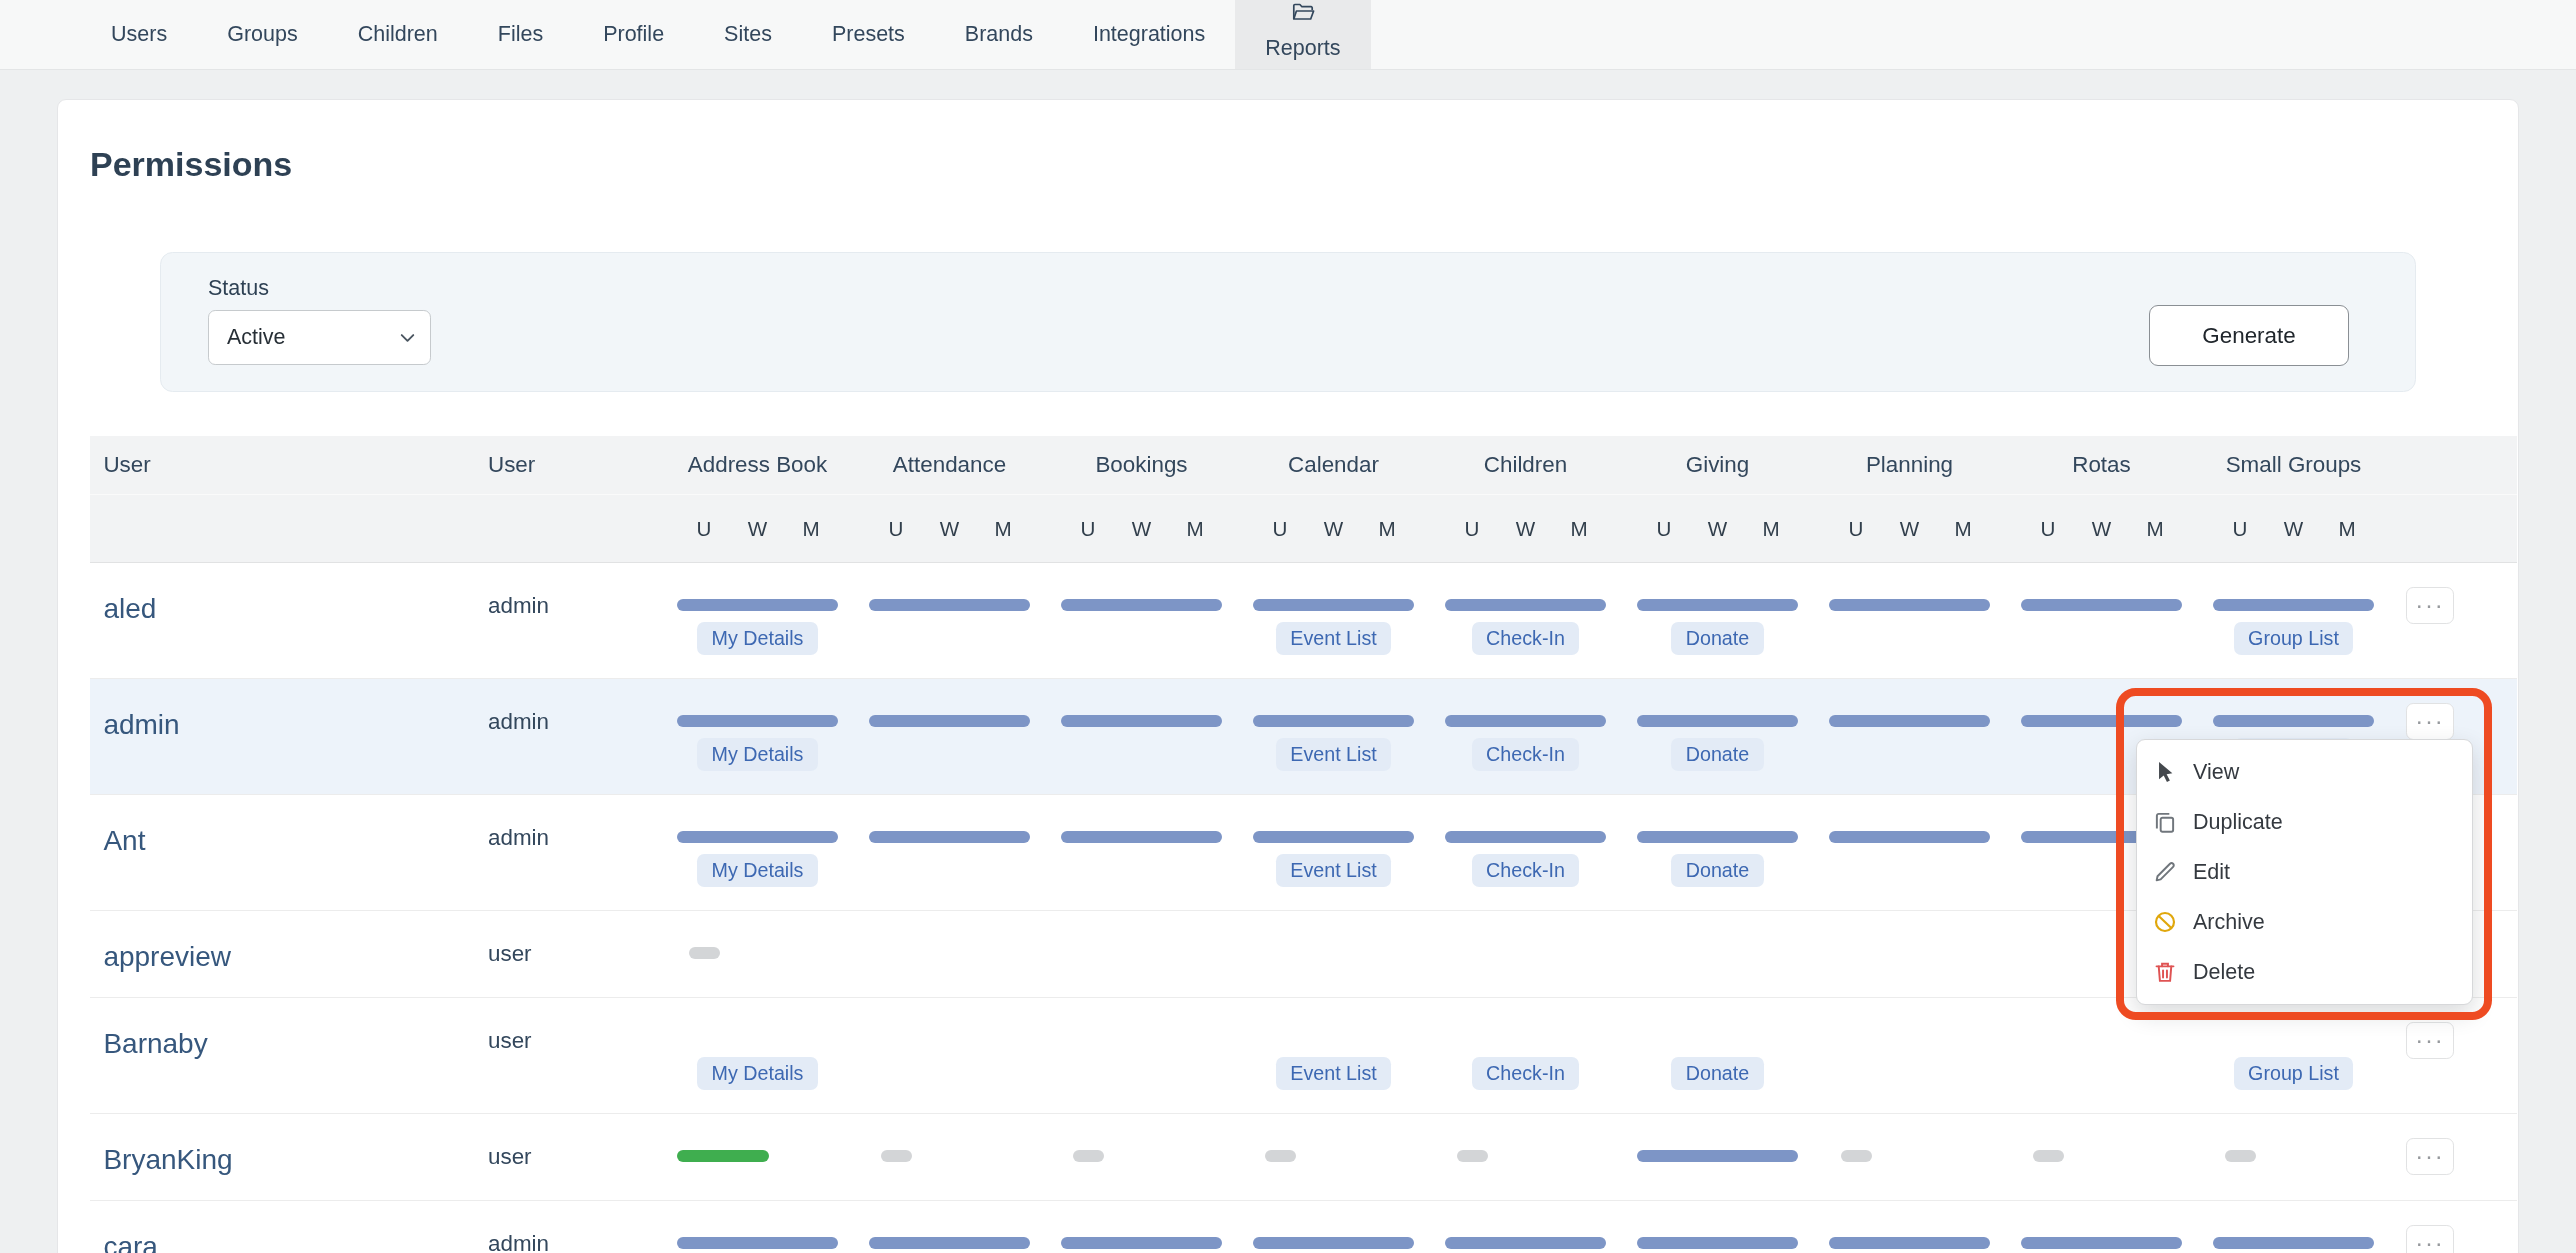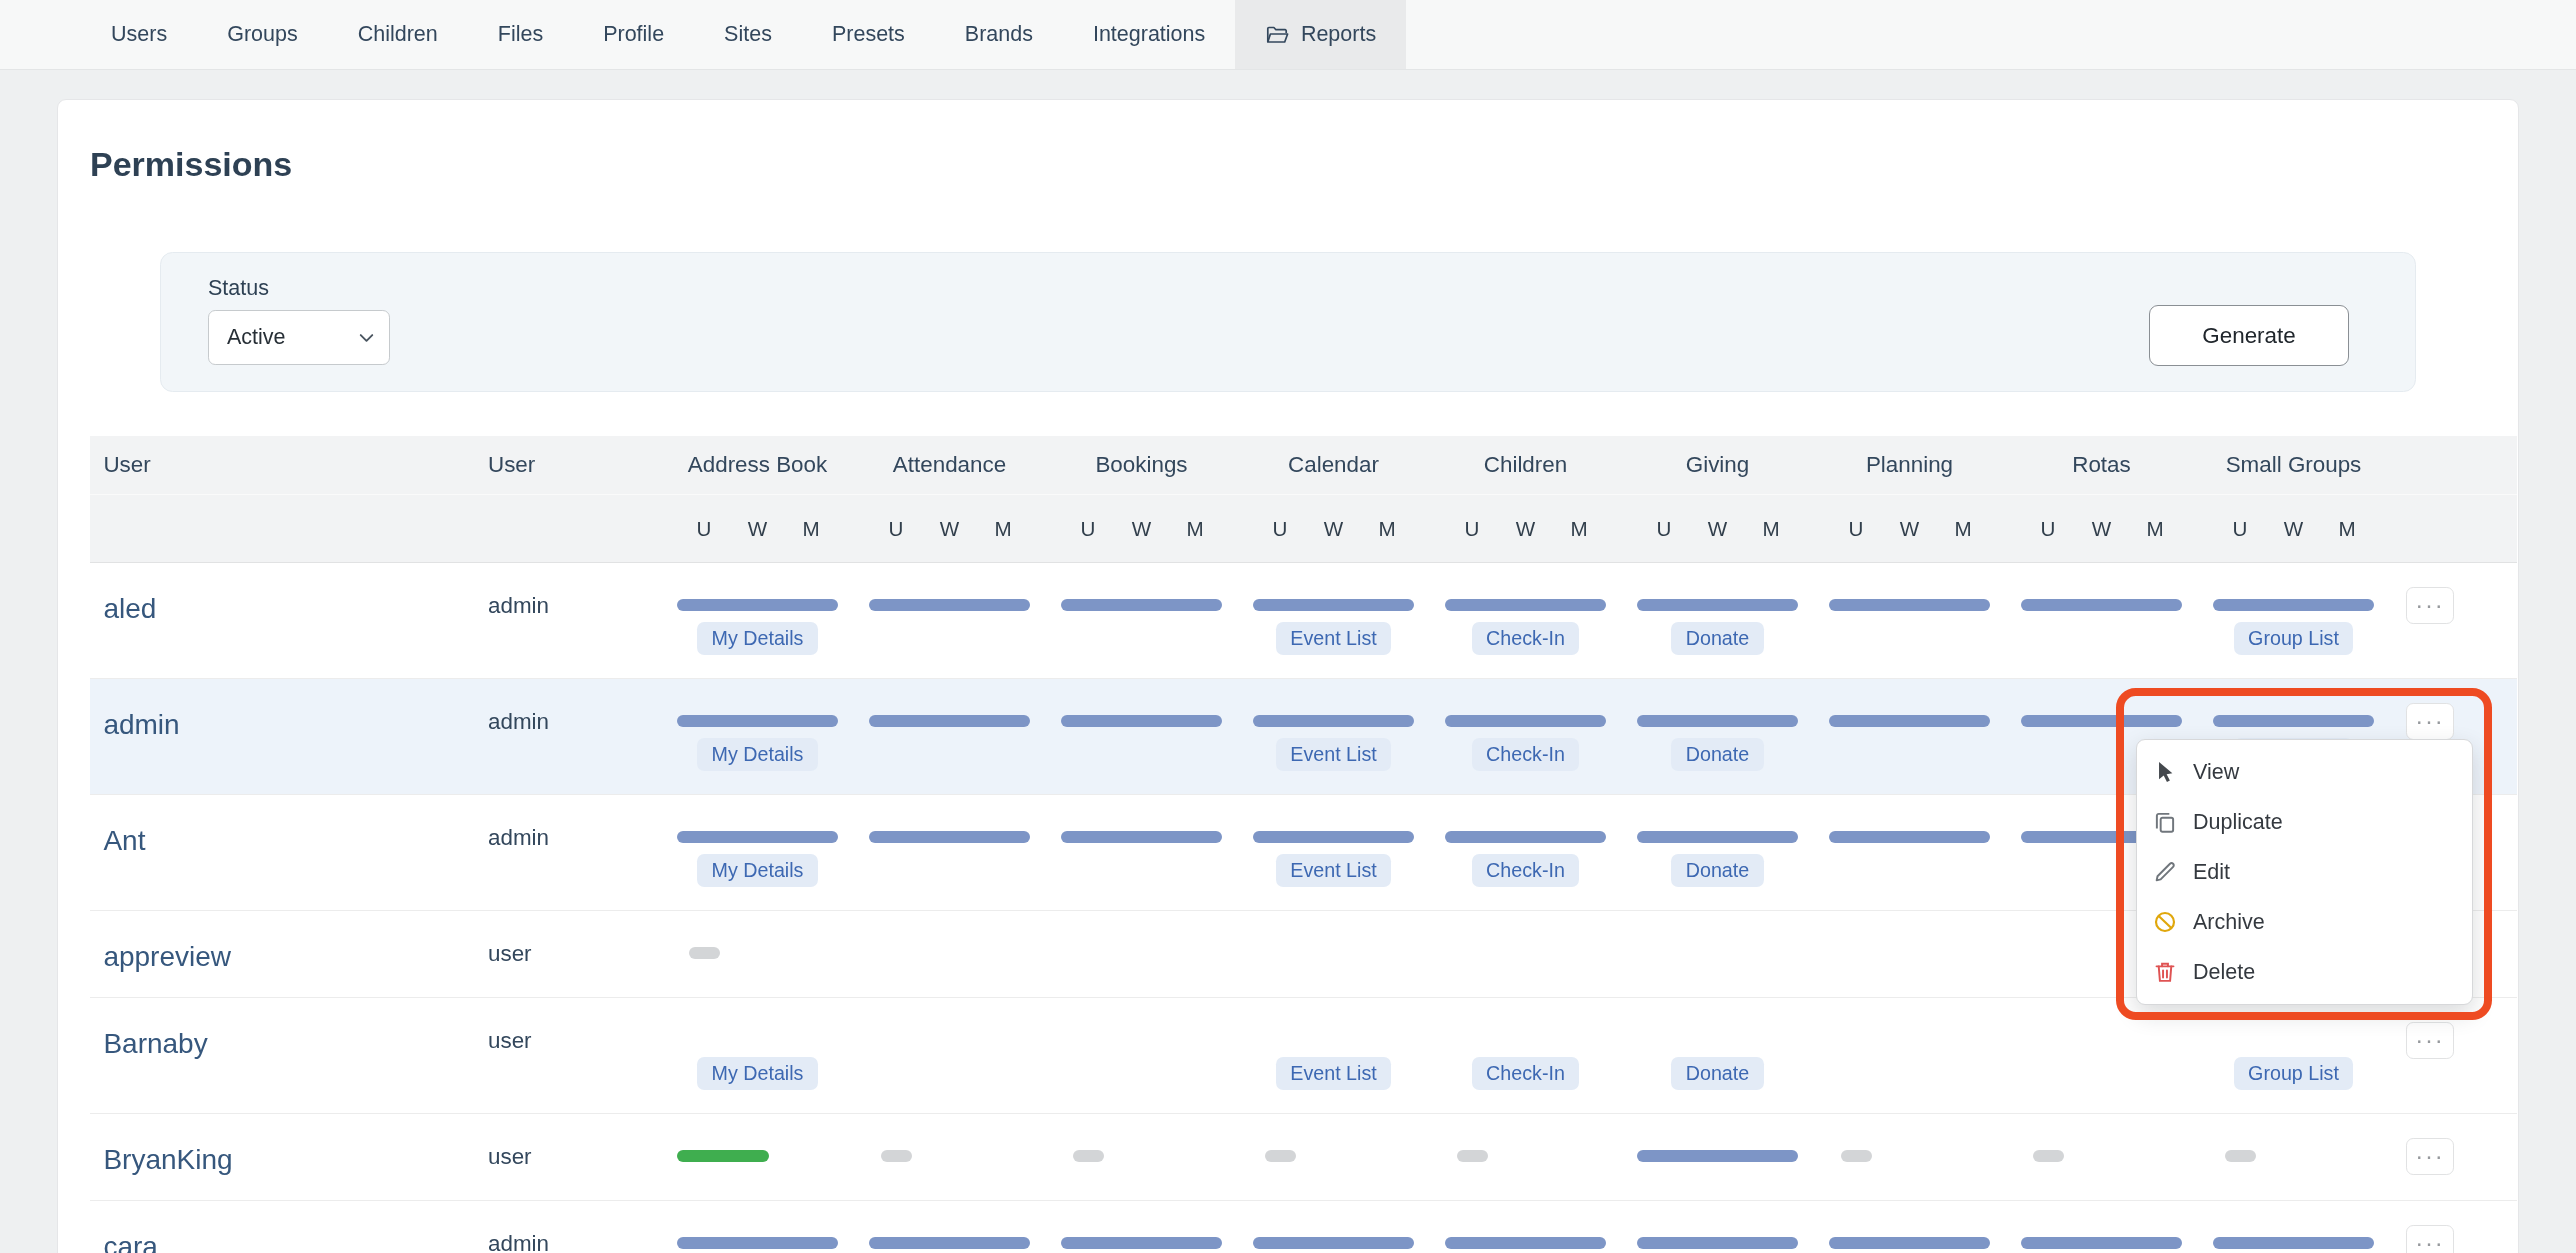--- a/index.html
+++ b/index.html
@@ -2,30 +2,30 @@
 <html style="--bar-blue: #7d95c6; --bar-green: #3fae4f; --bar-gray: #d3d5d7; --badge-bg: #e3ebf6; --badge-text: #3d68b2; --annot: #ee4b22;font-size:14.3px"><head>
 <meta charset="utf-8">
 <style>
   *{margin:0;padding:0;box-sizing:border-box;}
   html,body{width:2576px;height:1253px;overflow:hidden;}
   body{font-family:"Liberation Sans",sans-serif;background:#eef0f1;position:relative;color:#33475c;}
 
   
   .topnav{height:70px;background:#f7f8f8;border-bottom:0.9px solid #e3e5e6;display:flex;align-items:stretch;padding-left:81px;}
   .nav-item{display:flex;align-items:center;gap:11.6px;padding:0 30px;font-size:21.5px;color:#33475c;cursor:pointer;white-space:nowrap;}
-  .nav-item.active{background:#e9eaeb;}
+  .nav-item.active{background:#e9eaeb;flex-direction:column;}
 
   
   .card{margin:29px 57px 0;background:#fff;border:0.9px solid #e5e6e8;border-radius:9px;min-height:1164px;position:relative;}
   h1{padding:45px 32px 0;font-size:34px;font-weight:700;color:#2e4154;}
 
   
   .filter-panel{margin:68px 102px 0;height:140px;background:#f2f6f9;border:0.9px solid #e5ebf0;border-radius:12.5px;position:relative;}
   .status-label{position:absolute;left:47px;top:23px;font-size:21.5px;color:#2e4154;}
-  .status-select{position:absolute;left:47px;top:57px;width:182px;height:55px;background:#fff;border:0.9px solid #c6cacd;border-radius:7.2px;display:flex;align-items:center;justify-content:space-between;padding:0 10.7px 0 18px;font-size:21.5px;color:#272f36;cursor:pointer;}
+  .status-select{position:absolute;left:47px;top:57px;width:223px;height:55px;background:#fff;border:0.9px solid #c6cacd;border-radius:7.2px;display:flex;align-items:center;justify-content:space-between;padding:0 10.7px 0 18px;font-size:21.5px;color:#272f36;cursor:pointer;}
   .generate-btn{position:absolute;right:66px;top:52px;width:200px;height:61px;background:#fff;border:0.9px solid #8a8f94;border-radius:9px;font-size:22.4px;color:#20262c;font-family:inherit;cursor:pointer;}
 
   
   .ptable{margin:44px 0 0 32px;width:2427px;}
   .t-row{display:flex;position:relative;}
   .t-row.head{height:59px;background:#f2f3f4;align-items:center;border-bottom:1.8px solid #fafafa;}
   .t-row.sub{height:68px;background:#f2f3f4;align-items:center;border-bottom:0.9px solid #e1e2e3;}
   .t-row.data{border-bottom:0.9px solid #ececec;background:#fff;}
   .t-row.data.tall{height:116px;}
   .t-row.data.short{height:87px;}

